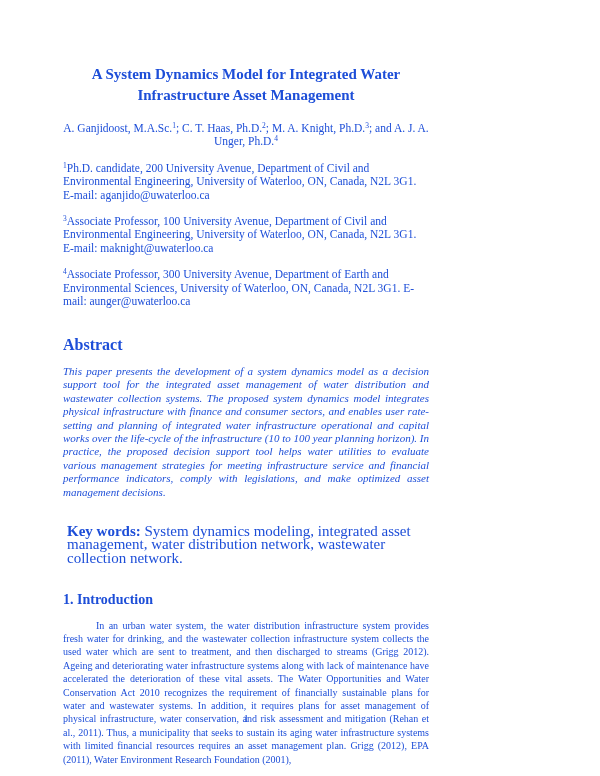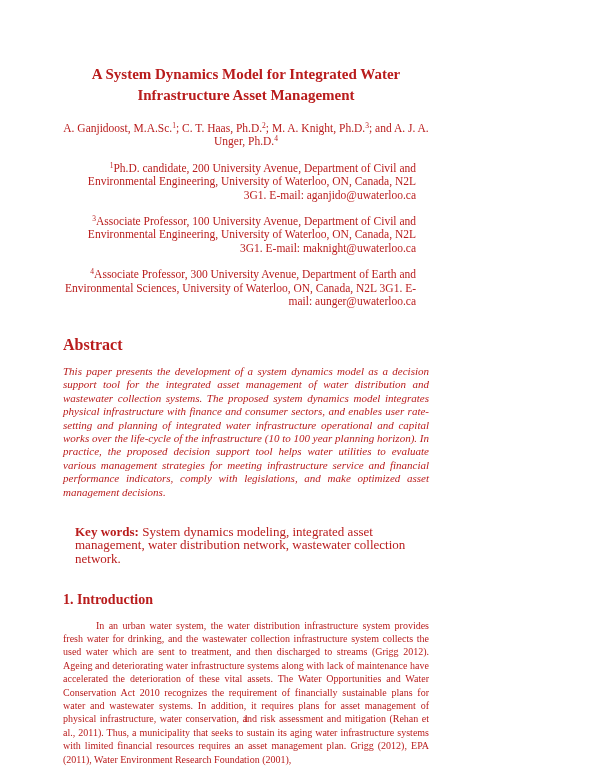--- a/index.html
+++ b/index.html
@@ -8,42 +8,41 @@
     background: #ffffff;
   }
   .page {
     position: relative;
     width: 492px;
     height: 776px;
     background: #ffffff;
     box-sizing: border-box;
     padding: 64px 63px 0 63px;
     font-family: "Liberation Serif", "DejaVu Serif", serif;
-    color: #b91c1c;
+    color: #1d4ed8;
     overflow: hidden;
   }
   .title {
     font-size: 15px;
     font-weight: bold;
     text-align: center;
     line-height: 21px;
     margin: 0 auto;
     max-width: 458px;
   }
   .authors {
     font-size: 11.5px;
     line-height: 13.4px;
     text-align: center;
     margin: 16px 0 0 0;
   }
   .affil {
     font-size: 11.5px;
     line-height: 13.4px;
-    margin: 13px 13px 0 0;
-    text-align: right;
+    margin: 13px 0 0 0;
   }
   .affil:first-of-type {
     margin-top: 14px;
   }
   sup {
     font-size: 7.5px;
     line-height: 0;
     vertical-align: 4px;
   }
   .abstract-heading {
@@ -53,23 +52,23 @@
     margin: 30px 0 0 0;
   }
   .abstract-body {
     font-size: 11px;
     line-height: 13.4px;
     font-style: italic;
     text-align: justify;
     margin: 13px 0 0 0;
   }
   .keywords {
-    font-size: 13px;
+    font-size: 15px;
     line-height: 13.4px;
-    margin: 26px 0 0 12px;
+    margin: 26px 0 0 4px;
   }
   .keywords b {
     font-weight: bold;
   }
   .section-heading {
     font-size: 14px;
     font-weight: bold;
     line-height: 13.4px;
     margin: 28px 0 0 0;
   }

